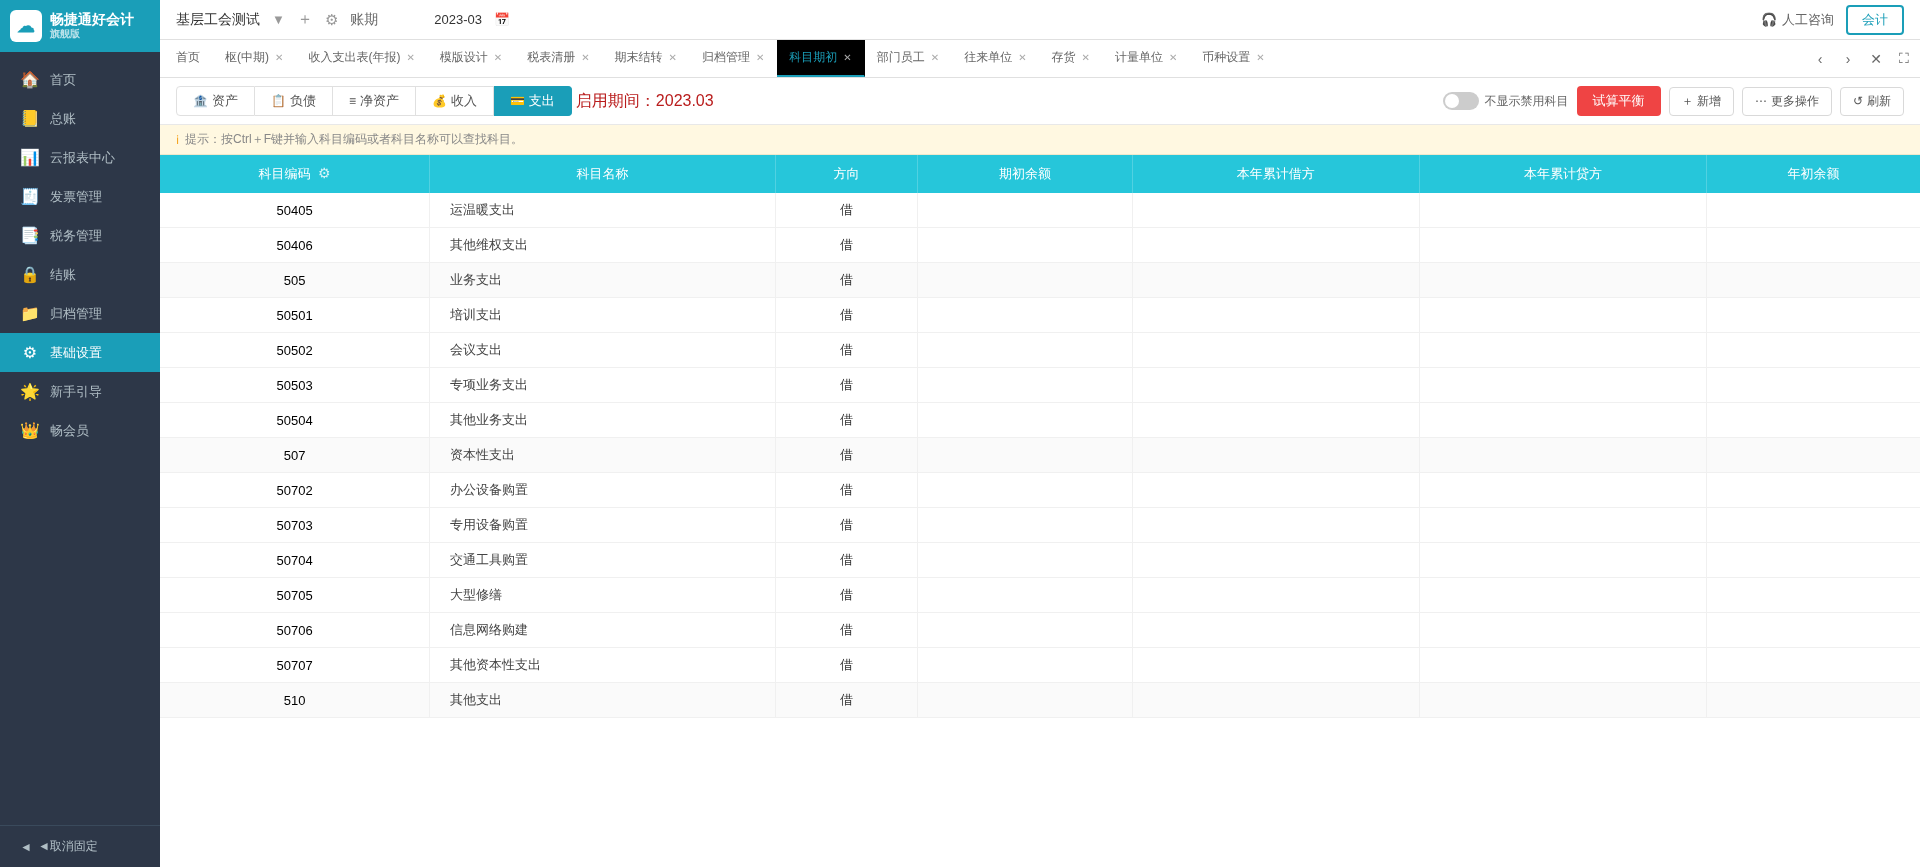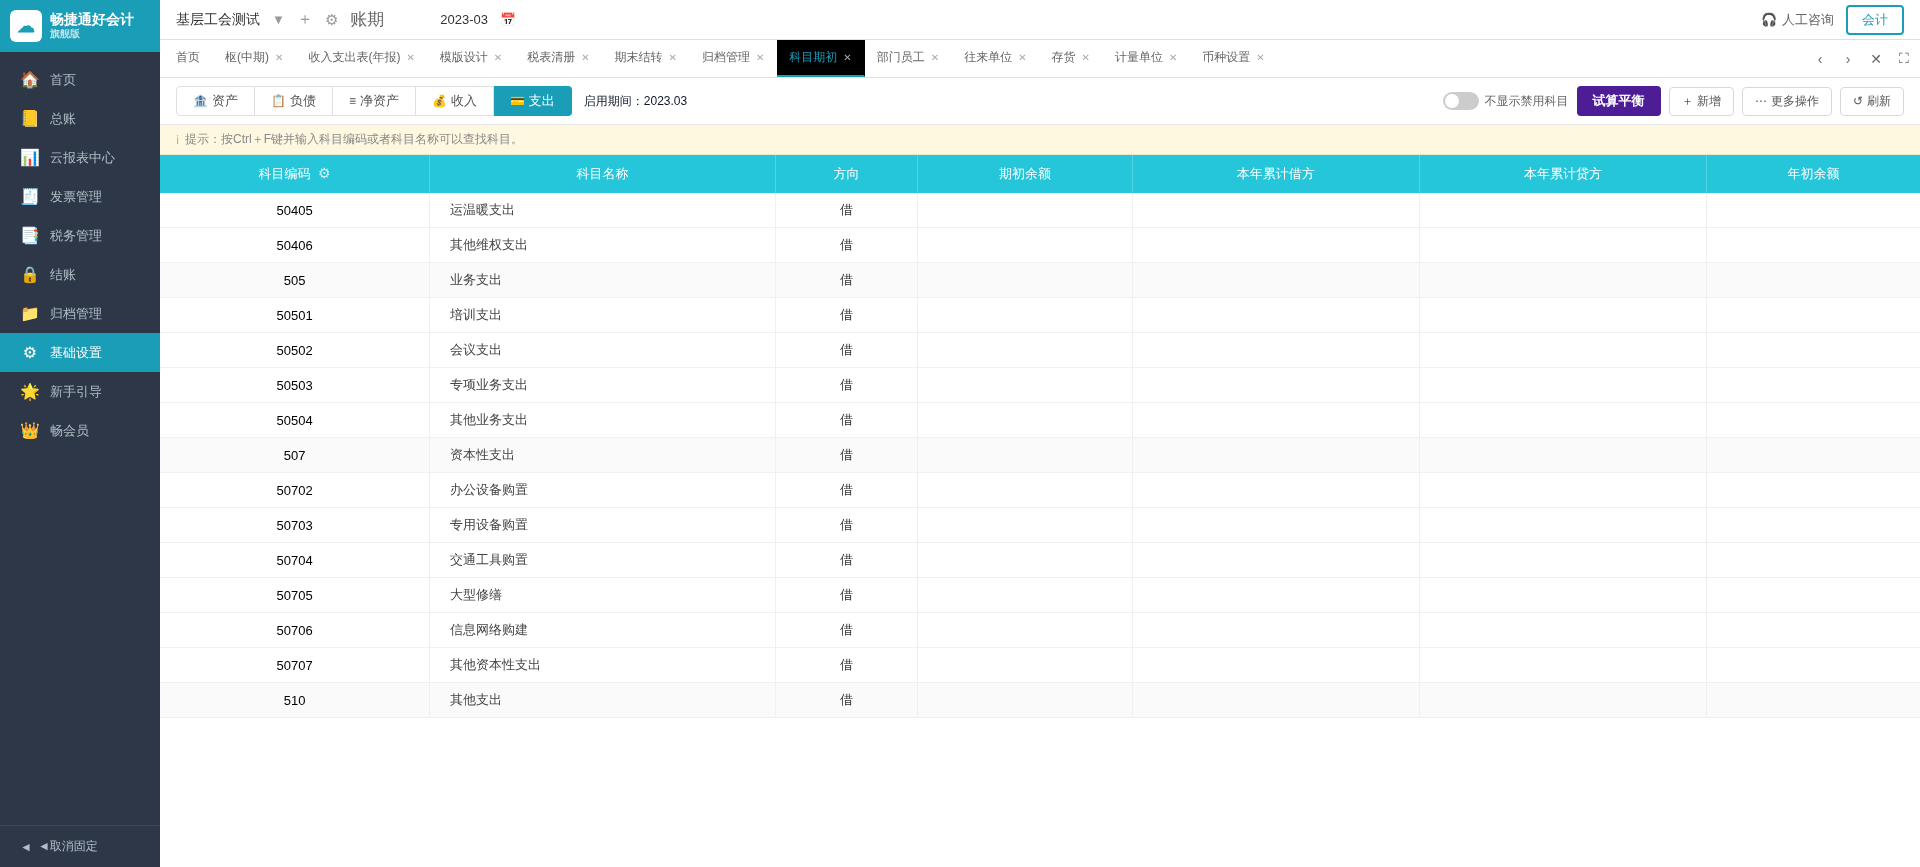--- a/index.html
+++ b/index.html
@@ -65,21 +65,21 @@
       background: white;
       height: 40px;
       display: flex;
       align-items: center;
       padding: 0 16px;
       border-bottom: 1px solid #e0e0e0;
       gap: 12px;
     }
     .company-name { font-size: 14px; color: #333; font-weight: 500; }
     .header-right { margin-left: auto; display: flex; align-items: center; gap: 12px; }
-    .period-label { font-size: 17px; color: #666; }
+    .period-label { font-size: 14px; color: #666; }
     .period-value { font-size: 13px; color: #333; font-weight: 500; margin-left: 44px; }
     .btn-help { display: flex; align-items: center; gap: 4px; font-size: 13px; color: #666; cursor: pointer; }
     .btn-account {
       border: 2px solid #1a9eb8;
       color: #1a9eb8;
       background: white;
       padding: 4px 14px;
       border-radius: 4px;
       font-size: 13px;
       cursor: pointer;
@@ -129,31 +129,31 @@
       color: #555;
       cursor: pointer;
       border: 1px solid #e0e0e0;
       background: white;
     }
     .filter-tab:first-child { border-radius: 4px 0 0 4px; }
     .filter-tab:last-child { border-radius: 0 4px 4px 0; border-left: none; }
     .filter-tab + .filter-tab { border-left: none; }
     .filter-tab.active { background: #1a9eb8; color: white; border-color: #1a9eb8; }
     .filter-tab .icon { font-size: 12px; }
-    .period-info { margin-left: 12px; font-size: 12px; color: #0f172a; }
+    .period-info { margin-left: 4px; font-size: 16px; color: #b91c1c; }
     .action-buttons { margin-left: auto; display: flex; align-items: center; gap: 8px; }
     .btn-primary {
-      background: #4c1d95;
+      background: #ef4444;
       color: white;
       border: none;
       padding: 6px 16px;
       border-radius: 4px;
       font-size: 13px;
       cursor: pointer;
-      font-weight: 700;
+      font-weight: 400;
     }
     .btn-secondary {
       display: flex; align-items: center; gap: 4px;
       background: white;
       color: #555;
       border: 1px solid #d9d9d9;
       padding: 5px 12px;
       border-radius: 4px;
       font-size: 12px;
       cursor: pointer;

